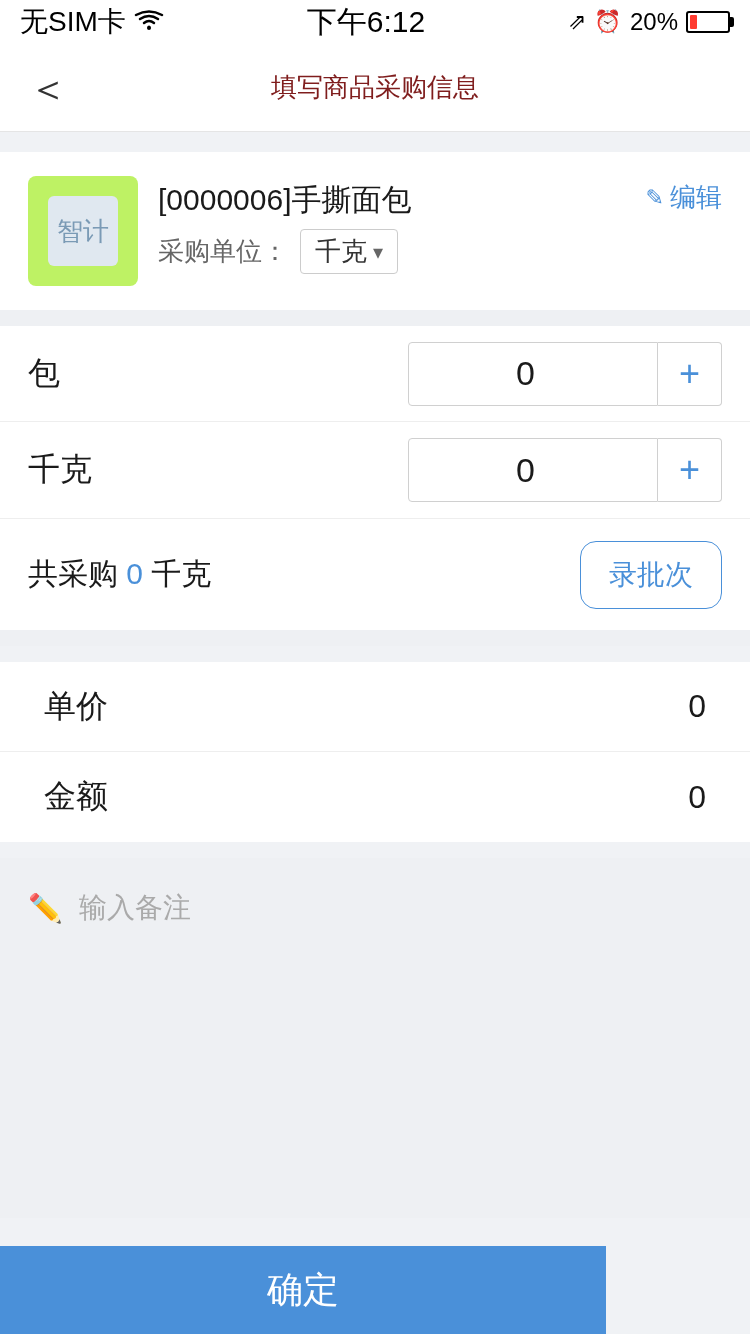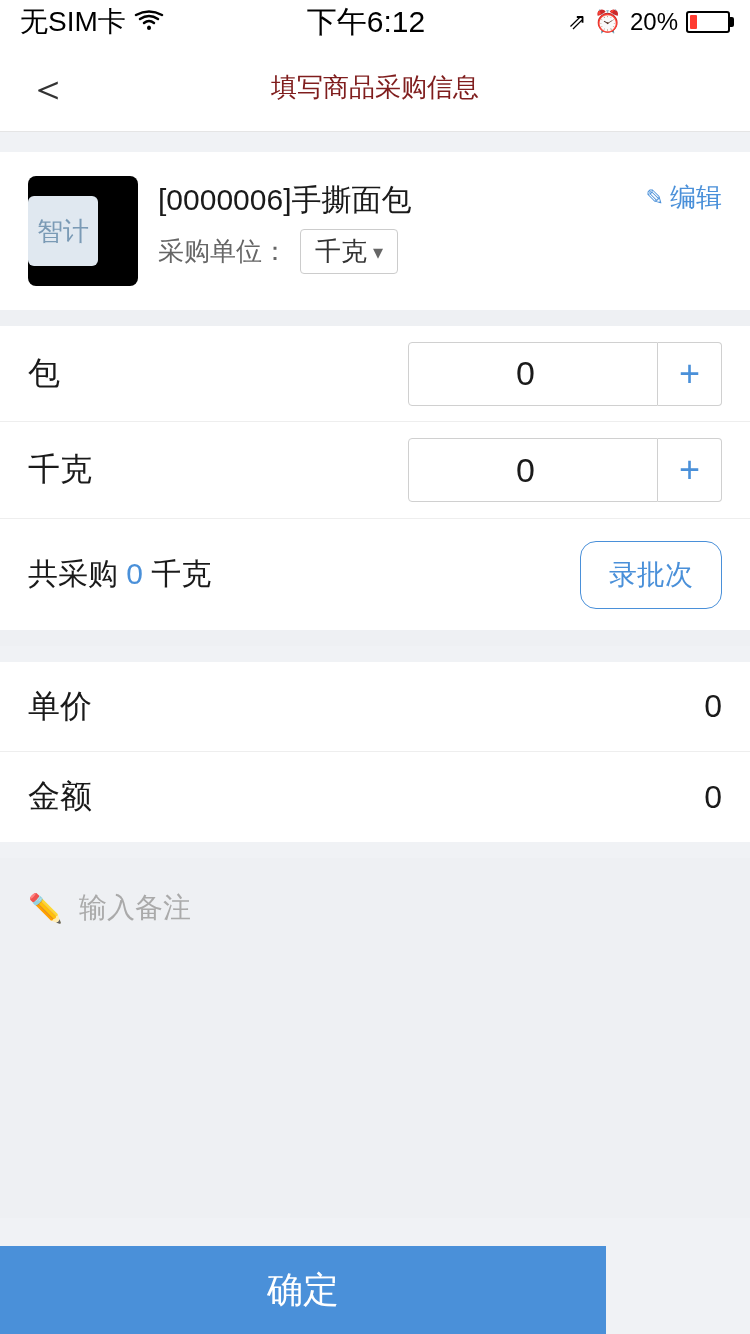--- a/index.html
+++ b/index.html
@@ -106,24 +106,25 @@
       margin-top: 20px;
       padding: 24px 28px;
       display: flex;
       align-items: flex-start;
       gap: 20px;
       position: relative;
     }
     .product-thumb {
       width: 110px;
       height: 110px;
-      background: #000000;
+      background: #bef264;
       border-radius: 8px;
       display: flex;
       align-items: center;
+      justify-content: center;
       flex-shrink: 0;
     }
     .product-thumb-logo {
       width: 70px;
       height: 70px;
       background: #e0e8f0;
       border-radius: 6px;
       display: flex;
       align-items: center;
       justify-content: center;
@@ -271,21 +272,21 @@
     }
 
     
     .info-section {
       background: #fff;
       margin-top: 16px;
     }
     .info-row {
       display: flex;
       align-items: center;
-      padding: 0 28px;
+      padding: 0 44px;
       height: 90px;
       border-bottom: 1px solid #eee;
     }
     .info-row:last-child { border-bottom: none; }
     .info-label {
       font-size: 32px;
       color: #1a1a1a;
     }
     .info-value {
       margin-left: auto;

